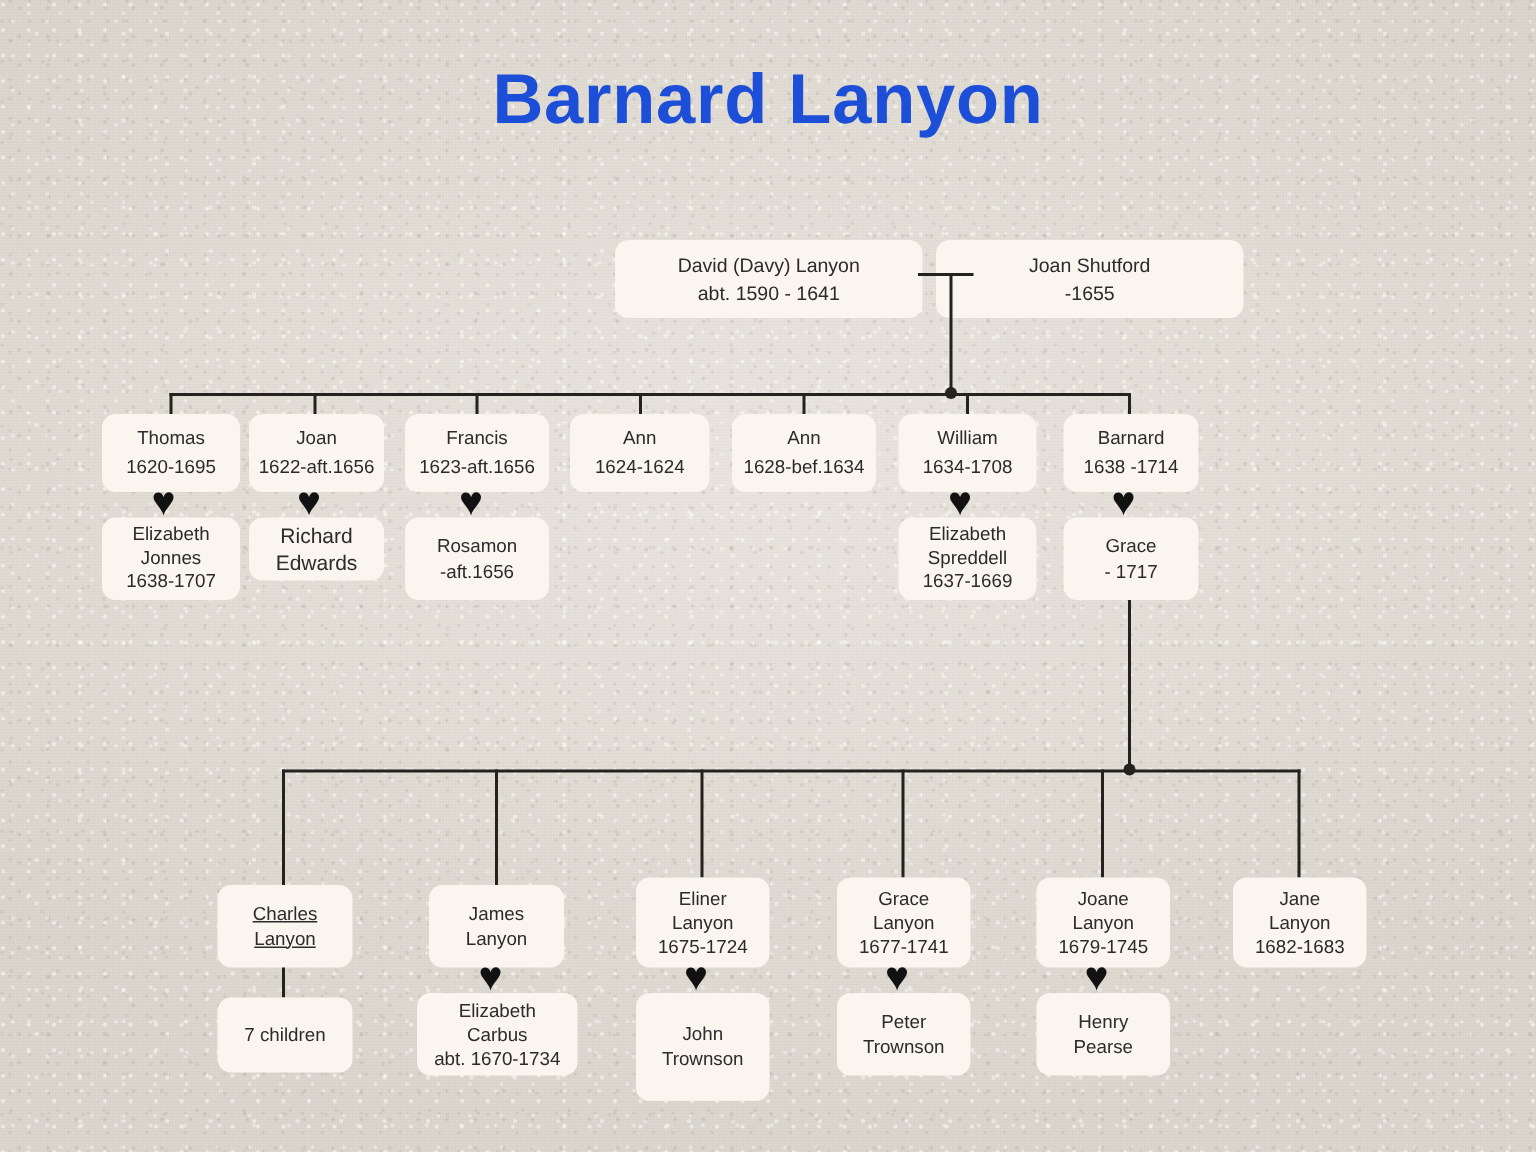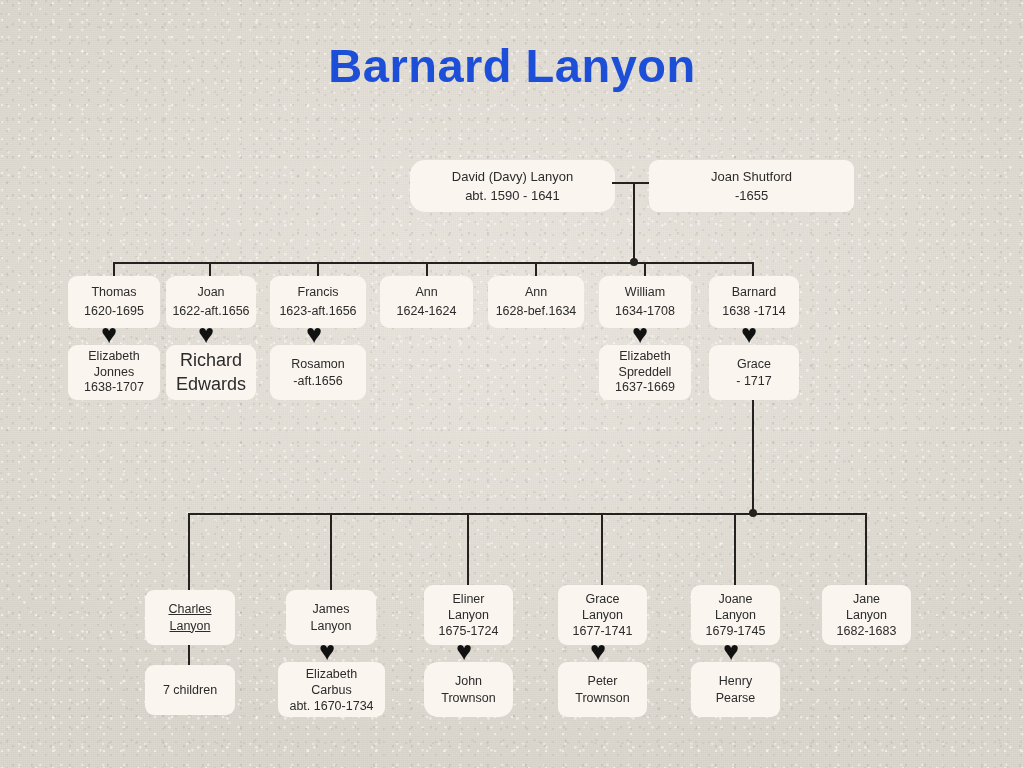--- a/index.html
+++ b/index.html
@@ -99,26 +99,26 @@
   }
 </style>
 </head>
 <body>
 
 <div id="canvas"></div>
 <div id="grain"></div>
 
 <div id="title">Barnard Lanyon</div>
 
-<div class="box" style="left:410px; top:160px; width:205px; height:52px; font-size:13px;border-radius:15px;">
+<div class="box" style="left:410px; top:160px; width:205px; height:52px; font-size:13px;">
   <span class="ln">David (Davy) Lanyon</span>
   <span class="ln">abt. 1590 - 1641</span>
 </div>
 
-<div class="box" style="left:649px; top:160px; width:205px; height:52px; font-size:13px;">
+<div class="box" style="left:624px; top:160px; width:205px; height:52px; font-size:13px;">
   <span class="ln">Joan Shutford</span>
   <span class="ln">-1655</span>
 </div>
 
 <div class="hline" style="left:612px; top:182px; width:37px;"></div>
 
 <div class="vline" style="left:633px; top:183px; height:80px;"></div>
 <div class="dot" style="left:630px; top:258px;"></div>
 
 <div class="hline" style="left:113px; top:262px; width:641px;"></div>
@@ -134,21 +134,21 @@
   <span class="ln">Jonnes</span>
   <span class="ln">1638-1707</span>
 </div>
 
 <div class="vline" style="left:209px; top:262px; height:14px;"></div>
 <div class="box" style="left:166px; top:276px; width:90px; height:52px; font-size:12.5px;">
   <span class="ln">Joan</span>
   <span class="ln">1622-aft.1656</span>
 </div>
 <div class="heart" style="left:198px; top:321px;">♥</div>
-<div class="box" style="left:166px; top:345px; width:90px; height:55px; font-size:18px; line-height:1.3;">
+<div class="box" style="left:166px; top:345px; width:90px; height:42px; font-size:14px; line-height:1.3;">
   <span class="ln">Richard</span>
   <span class="ln">Edwards</span>
 </div>
 
 <div class="vline" style="left:317px; top:262px; height:14px;"></div>
 <div class="box" style="left:270px; top:276px; width:96px; height:52px; font-size:12.5px;">
   <span class="ln">Francis</span>
   <span class="ln">1623-aft.1656</span>
 </div>
 <div class="heart" style="left:306px; top:321px;">♥</div>
@@ -219,21 +219,21 @@
   <span class="ln">abt. 1670-1734</span>
 </div>
 
 <div class="vline" style="left:467px; top:513px; height:72px;"></div>
 <div class="box" style="left:424px; top:585px; width:89px; height:60px; font-size:12.5px; line-height:1.3;">
   <span class="ln">Eliner</span>
   <span class="ln">Lanyon</span>
   <span class="ln">1675-1724</span>
 </div>
 <div class="heart" style="left:456px; top:638px;">♥</div>
-<div class="box" style="left:424px; top:662px; width:89px; height:55px; font-size:12.5px; line-height:1.35;border-radius:14px;">
+<div class="box" style="left:424px; top:662px; width:89px; height:72px; font-size:12.5px; line-height:1.35;">
   <span class="ln">John</span>
   <span class="ln">Trownson</span>
 </div>
 
 <div class="vline" style="left:601px; top:513px; height:72px;"></div>
 <div class="box" style="left:558px; top:585px; width:89px; height:60px; font-size:12.5px; line-height:1.3;">
   <span class="ln">Grace</span>
   <span class="ln">Lanyon</span>
   <span class="ln">1677-1741</span>
 </div>

